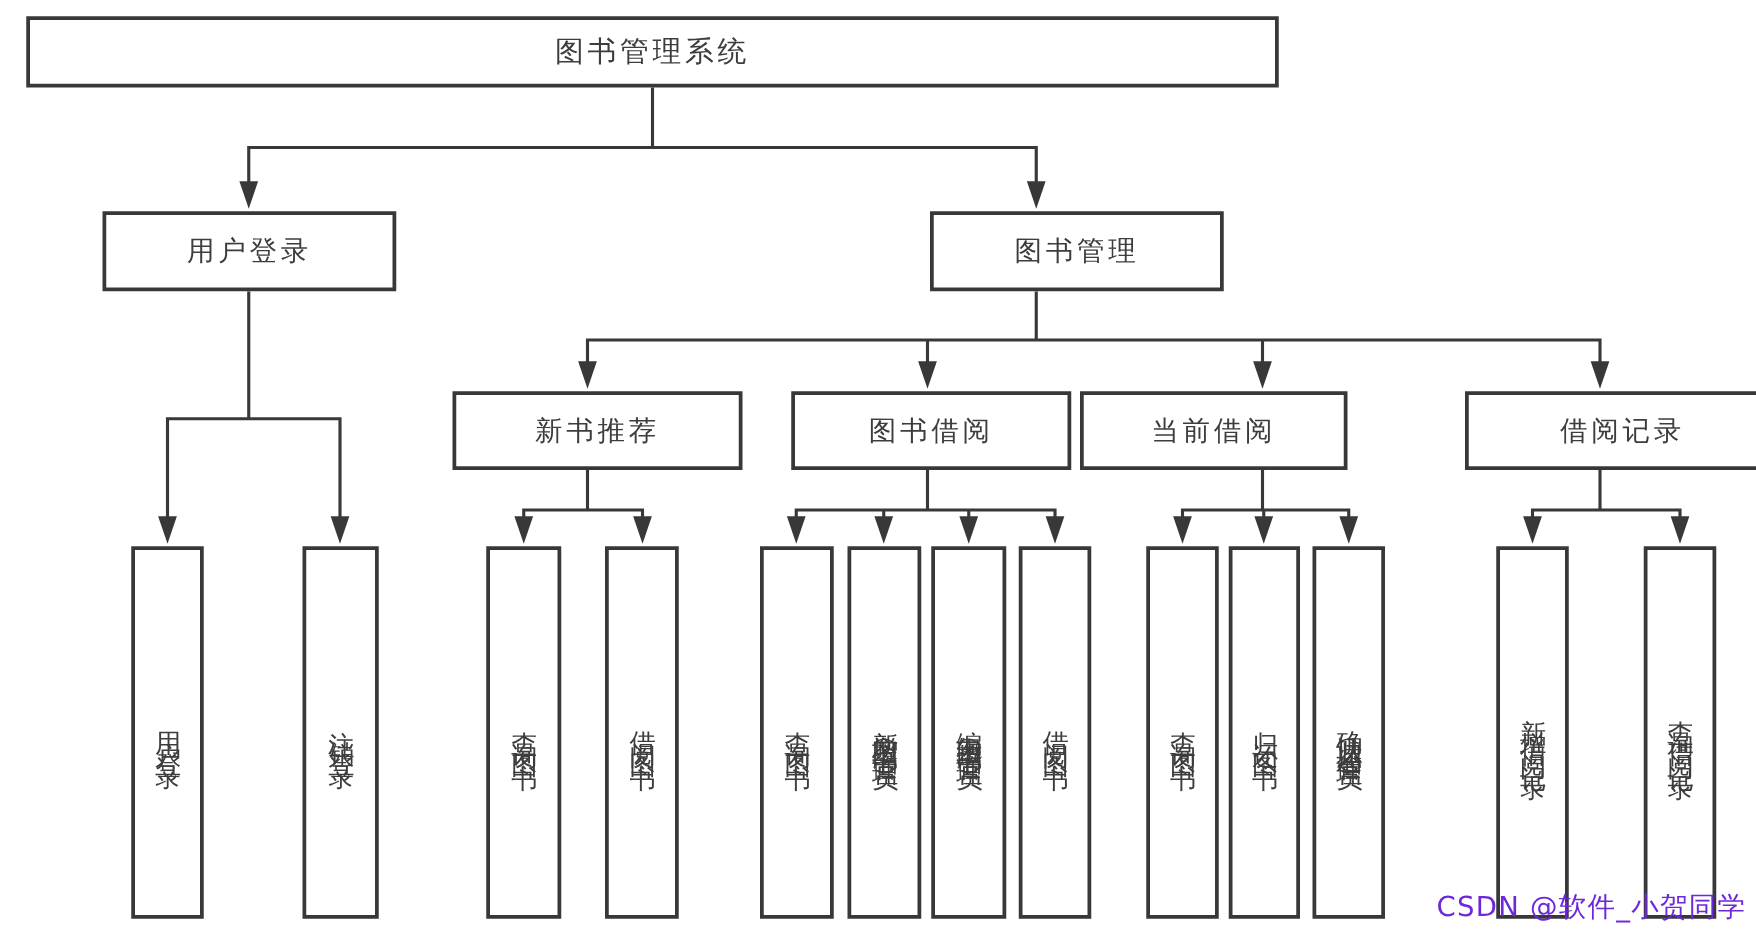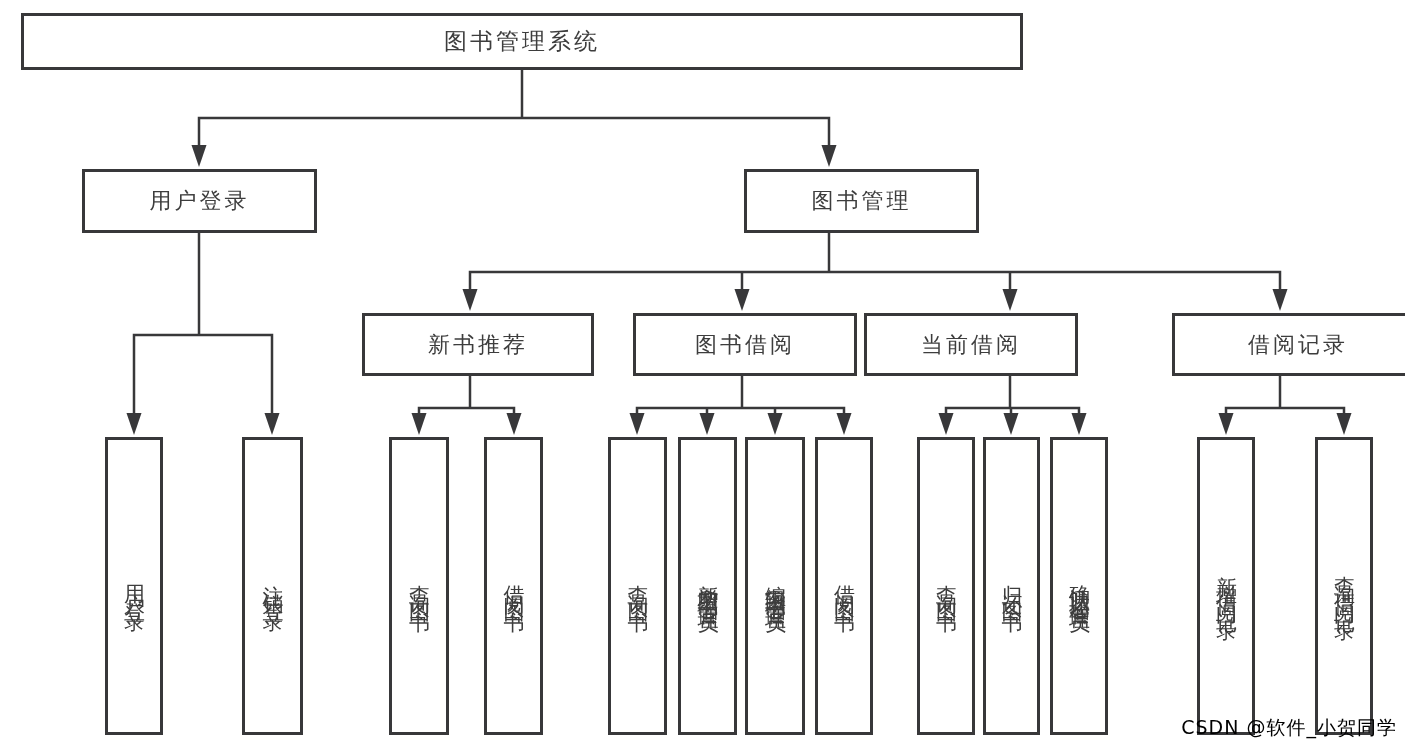--- a/index.html
+++ b/index.html
@@ -31,23 +31,23 @@
     text-orientation:mixed;
     font-size:21px;
     letter-spacing:9px;
     line-height:1;
   }
   .vbox.long{letter-spacing:4px;}
   #watermark{
     position:absolute;
     right:8px;
     bottom:6px;
-    font-size:19px;
+    font-size:22px;
     letter-spacing:1px;
-    color:#000000;
+    color:#6d28d9;
     z-index:5;
     white-space:nowrap;
   }
 </style>
 </head>
 <body>
 
 <div id="canvas">
 
   <svg id="connectors" width="1405" height="747" viewBox="0 0 1405 747" fill="none" stroke="#38383a" stroke-width="2.5">

